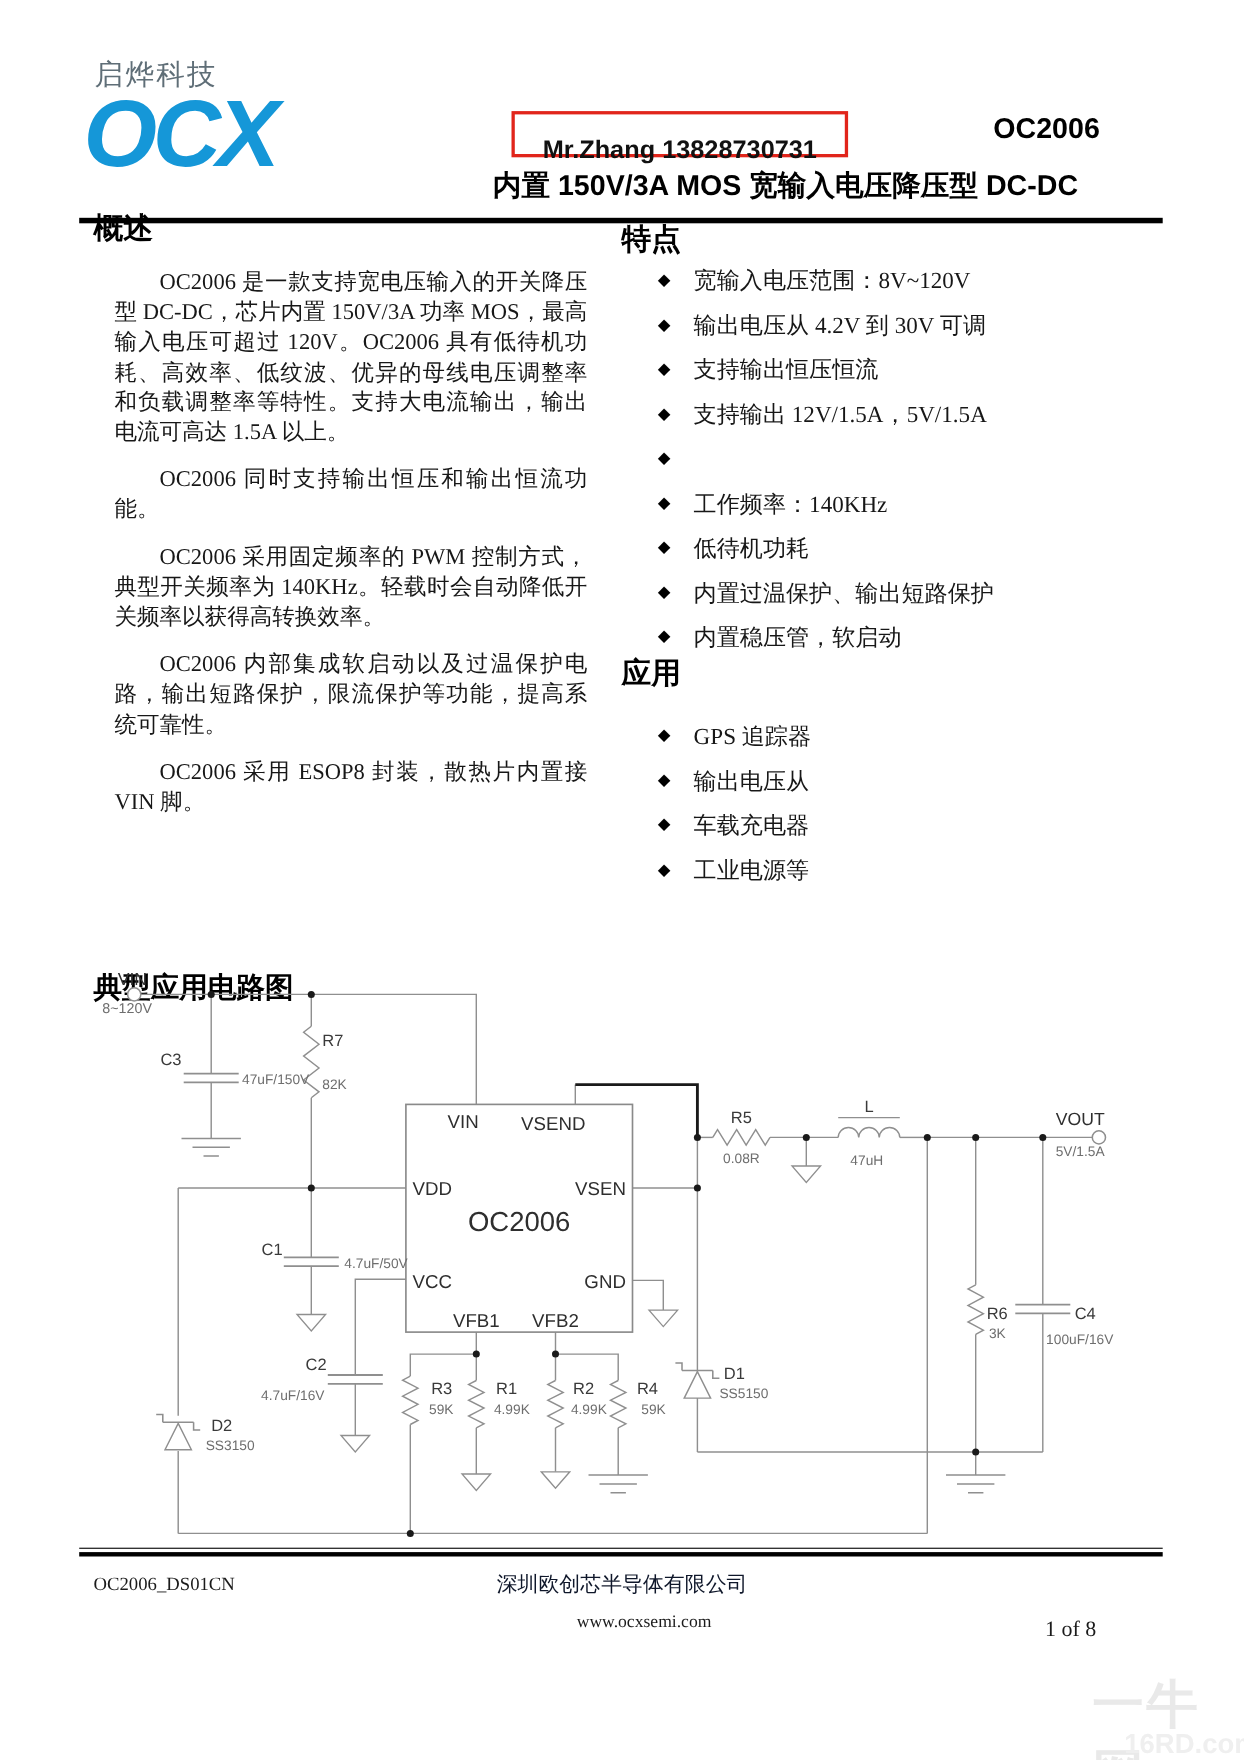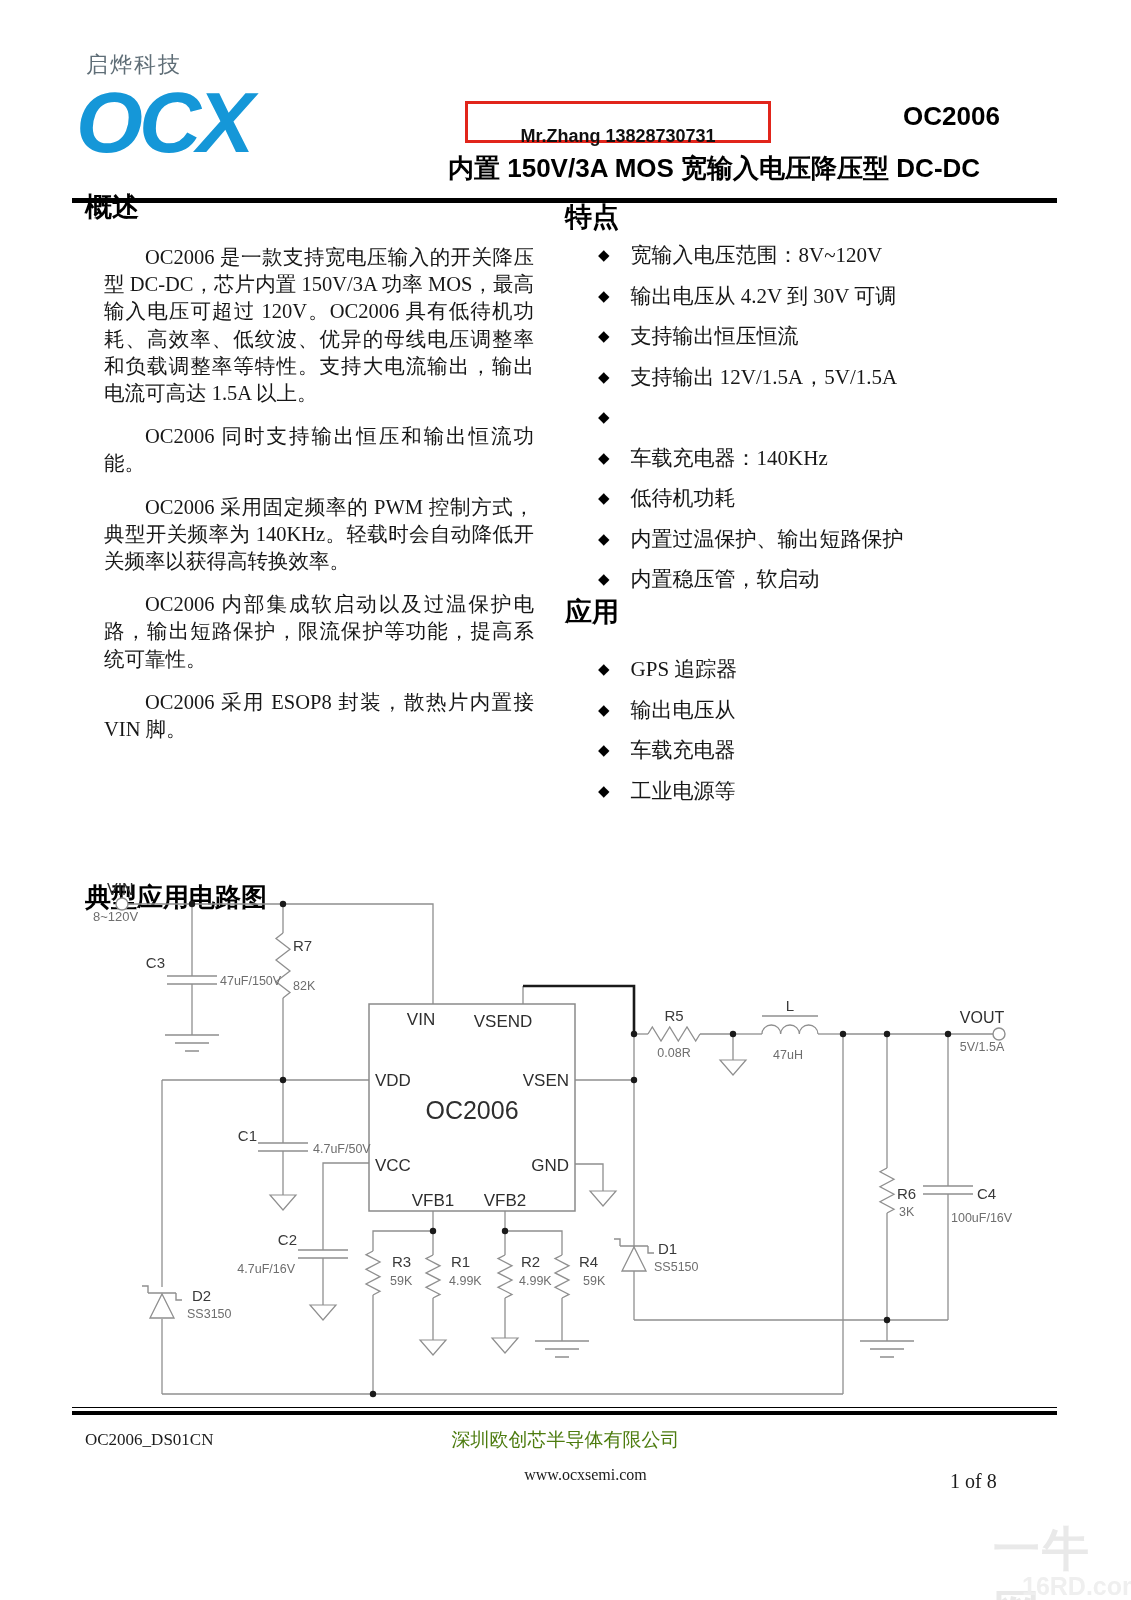--- a/index.html
+++ b/index.html
@@ -3,27 +3,27 @@
 <meta charset="utf-8">
 <style>
   html,body{margin:0;padding:0;}
   body{
     width:1131px;height:1600px;position:relative;overflow:hidden;
     background:#ffffff;font-family:"Liberation Serif",serif;color:#1b1b1b;
   }
   .abs{position:absolute;}
   
   .company-cn{left:86px;top:50px;font-family:"Liberation Sans",sans-serif;
-    font-size:22px;color:#5f6e77;letter-spacing:2px;}
+    font-size:26px;color:#5f6e77;letter-spacing:2px;}
   .logo-ocx{left:76px;top:72px;font-family:"Liberation Sans",sans-serif;
     font-size:86px;font-weight:900;font-style:italic;color:#1597d8;
     letter-spacing:-4px;line-height:100px;}
   .contact-box{left:465px;top:101px;width:300px;height:36px;
     border:3px solid #e1251b;display:flex;align-items:center;justify-content:center;}
-  .contact-text{font-family:"Liberation Sans",sans-serif;font-size:18px;font-weight:bold;color:#111;margin-top:28px;}
+  .contact-text{font-family:"Liberation Sans",sans-serif;font-size:23px;font-weight:bold;color:#111;margin-top:28px;}
   .part-number{left:903px;top:101px;font-family:"Liberation Sans",sans-serif;
     font-size:26px;font-weight:bold;color:#000;}
   .subtitle{left:448px;top:151px;font-family:"Liberation Sans",sans-serif;
     font-size:26px;font-weight:bold;color:#000;letter-spacing:0px;}
   .header-rule{left:72px;top:198px;width:985px;height:5px;background:#000;}
   
   .sec-h{font-family:"Liberation Sans",sans-serif;font-weight:bold;font-size:27px;color:#000;}
   .h-overview{left:85px;top:189px;}
   .h-features{left:565px;top:199px;}
   .h-applications{left:565px;top:594px;}
@@ -38,21 +38,21 @@
   .apps-list{left:598px;top:649px;width:440px;}
   .bullet-item{display:flex;align-items:flex-start;height:40.5px;line-height:40.5px;}
   .diamond{font-size:15px;margin-right:21px;color:#000;line-height:40.5px;}
   
   .schematic-wrap{left:85px;top:873px;width:960px;height:535px;}
   svg text{font-family:"Liberation Sans",sans-serif;}
   
   .footer-rule1{left:72px;top:1407px;width:985px;height:1px;background:#000;}
   .footer-rule2{left:72px;top:1411px;width:985px;height:4px;background:#000;}
   .doc-id{left:85px;top:1430px;font-size:17px;color:#1b1b1b;}
-  .footer-company{left:0;top:1427px;width:1131px;text-align:center;font-size:19px;color:#4d7c0f;}
+  .footer-company{left:0;top:1427px;width:1131px;text-align:center;font-size:19px;color:#0f172a;}
   .footer-site{left:0;top:1466px;width:1131px;text-align:center;font-size:16px;color:#1b1b1b;padding-left:20px;}
   .page-num{left:950px;top:1470px;font-size:20px;color:#1b1b1b;}
   .wm1{left:993px;top:1518px;font-family:"Liberation Sans",sans-serif;
     font-size:47px;font-weight:bold;color:#e9e9e9;letter-spacing:2px;}
   .wm2{left:1022px;top:1572px;font-family:"Liberation Sans",sans-serif;
     font-size:25px;font-weight:bold;color:#efefef;}
 </style>
 </head>
 <body>
 
@@ -90,21 +90,21 @@
     </div>
     <div class="bullet-item">
       <span class="diamond">◆</span>
       <span>支持输出 12V/1.5A，5V/1.5A</span>
     </div>
     <div class="bullet-item">
       <span class="diamond">◆</span>
     </div>
     <div class="bullet-item">
       <span class="diamond">◆</span>
-      <span>车载充电器：140KHz</span>
+      <span>工作频率：140KHz</span>
     </div>
     <div class="bullet-item">
       <span class="diamond">◆</span>
       <span>低待机功耗</span>
     </div>
     <div class="bullet-item">
       <span class="diamond">◆</span>
       <span>内置过温保护、输出短路保护</span>
     </div>
     <div class="bullet-item">

